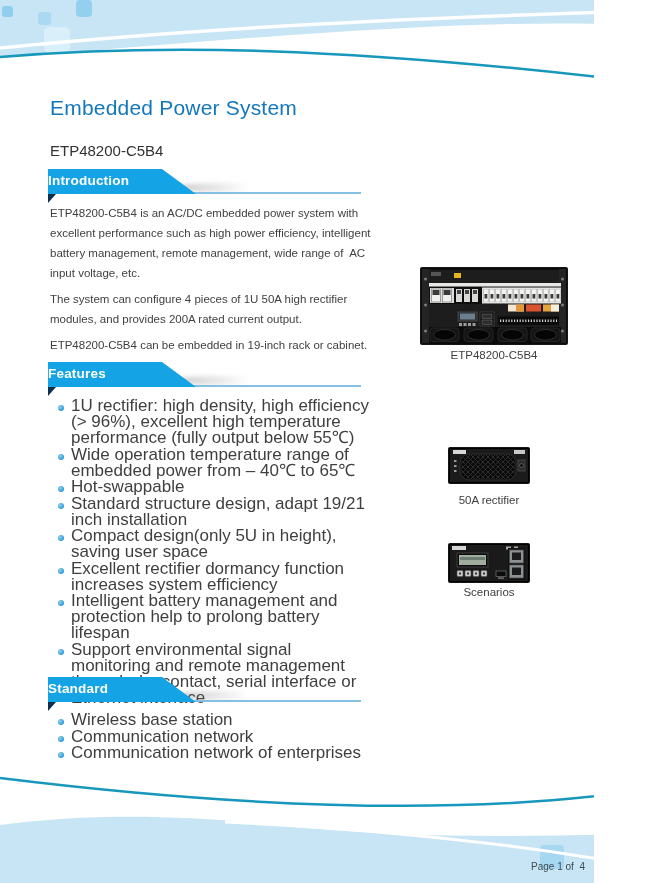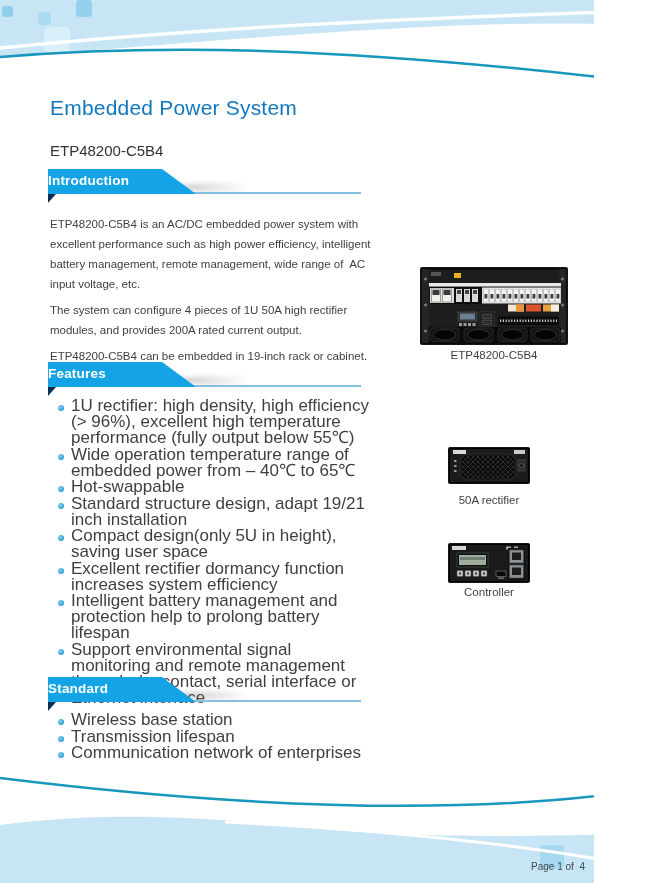--- a/index.html
+++ b/index.html
@@ -36,21 +36,21 @@
     font-weight:bold; color:#ffffff; letter-spacing:.2px;
   }
   .banner .underline{
     position:absolute; left:0; top:23px; width:313px; height:2px; background:#85bfe3;
   }
   .banner .fold{
     position:absolute; left:0; top:25px; width:0; height:0;
     border-top:9px solid #0d3050; border-right:8px solid transparent;
   }
 
-  .intro{position:absolute; left:50px; top:214px; width:322px;}
+  .intro{position:absolute; left:50px; top:203px; width:322px;}
   .intro p{
     margin:0 0 6px 0; font-size:11.5px; line-height:20px; white-space:pre-wrap;
   }
 
   ul.blist{position:absolute; left:50px; margin:0; padding:0; list-style:none; width:322px;}
   ul.blist li{
     position:relative; padding-left:21px; font-size:17px; line-height:16px;
     margin:0 0 .5px 0;
   }
   ul.blist li .dot{
@@ -124,21 +124,21 @@
     <div class="shade"></div>
     <div class="underline"></div>
     <div class="ribbon">
       <span>Standard</span>
     </div>
     <div class="fold"></div>
   </div>
 
   <ul class="blist" style="top:712px">
     <li><span class="dot"></span><span>Wireless base station</span></li>
-    <li><span class="dot"></span><span>Transmission lifespan</span></li>
+    <li><span class="dot"></span><span>Communication network</span></li>
     <li><span class="dot"></span><span>Communication network of enterprises</span></li>
   </ul>
 
   <svg class="figure" style="left:420px;top:267px" width="148" height="78" viewBox="0 0 148 78">
     <rect x="0" y="0" width="148" height="78" rx="2" fill="#161616"></rect>
     <rect x="2" y="2" width="144" height="74" fill="#1d1d1d" stroke="#000000"></rect>
     <rect x="2" y="2" width="7" height="74" fill="#242424"></rect>
     <rect x="139" y="2" width="7" height="74" fill="#242424"></rect>
     <circle cx="5.5" cy="12" r="1.5" fill="#7d7d7d"></circle>
       <circle cx="5.5" cy="38" r="1.5" fill="#7d7d7d"></circle>
@@ -247,21 +247,21 @@
         <rect x="35" y="29.5" width="2" height="2"></rect>
     </g>
     <rect x="48" y="28" width="10" height="5.5" fill="#0a0a0a" stroke="#7a7a7a" stroke-width="0.7"></rect>
     <rect x="50" y="34.5" width="6" height="1.2" fill="#8a8a8a"></rect>
     <rect x="60" y="5" width="17" height="32" fill="#101010"></rect>
     <rect x="61.5" y="7" width="14" height="13" fill="#8c9196" stroke="#4c4c4c" stroke-width="0.7"></rect>
     <rect x="64" y="9.5" width="9" height="7.5" fill="#1c1c1c"></rect>
     <rect x="61.5" y="22" width="14" height="13" fill="#8c9196" stroke="#4c4c4c" stroke-width="0.7"></rect>
     <rect x="64" y="24.5" width="9" height="7.5" fill="#1c1c1c"></rect>
   </svg>
-  <div class="caption" style="left:415px;top:586px">Controller</div>
+  <div class="caption" style="left:415px;top:586px">Scenarios</div>
 
   <svg class="ftr-svg" width="650" height="110" viewBox="0 0 650 110">
     <path d="M0,5 C170,26 430,50 650,16" stroke="#1697bb" stroke-width="2.5" fill="none"></path>
     <path d="M0,52 C90,40 180,42 280,52 C400,66 540,64 650,60 L650,110 L0,110 Z" fill="#c7e5f4"></path>
     <rect x="540" y="72" width="24" height="24" rx="4" fill="#a6d9f1"></rect>
     <rect x="612" y="60" width="52" height="52" rx="6" fill="#b9e2f4"></rect>
     <path d="M225,49 C420,58 560,78 655,96" stroke="#ffffff" stroke-width="3" fill="none"></path>
   </svg>
   <div class="page-indicator">Page 1 of  4</div>
 

